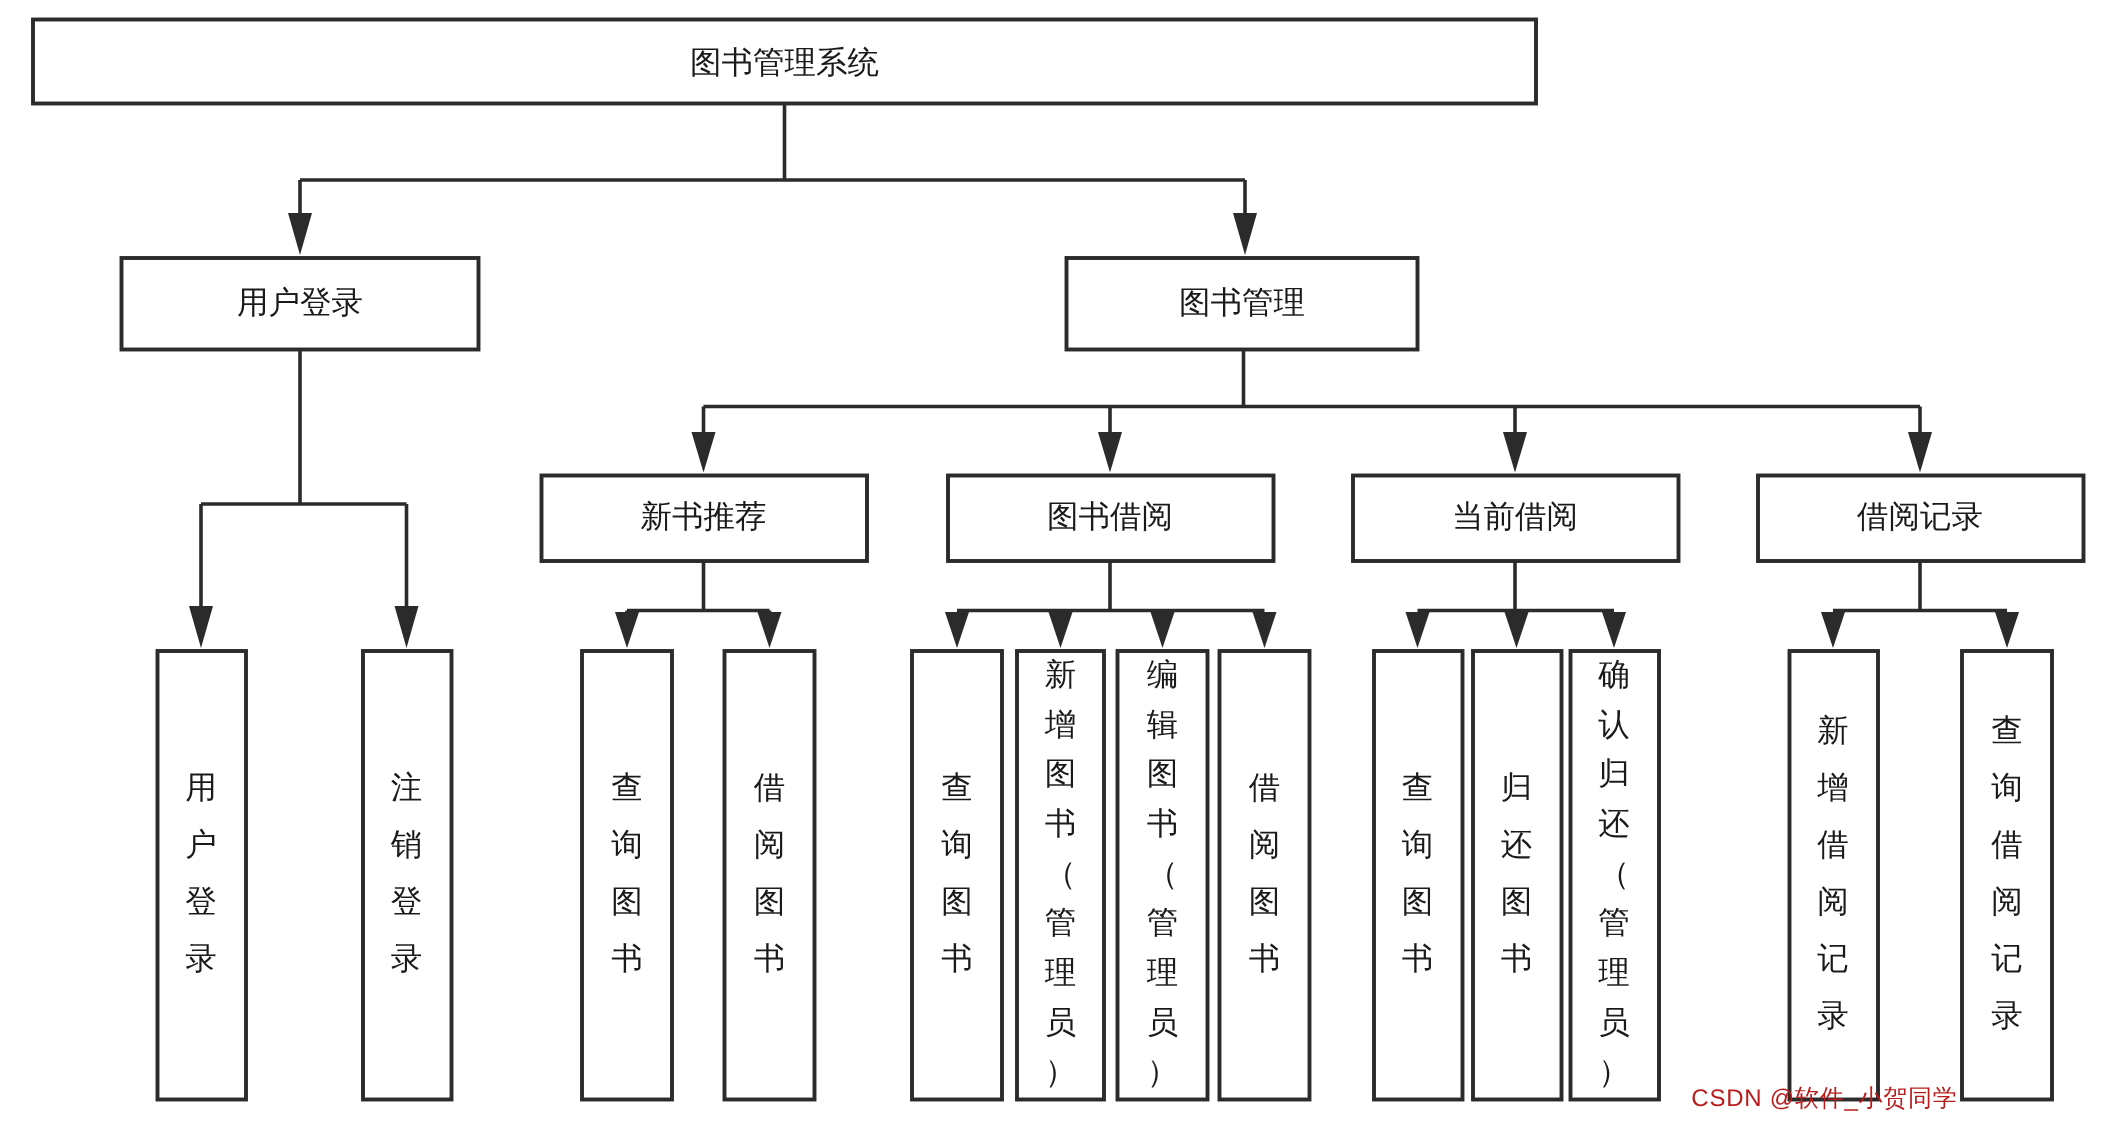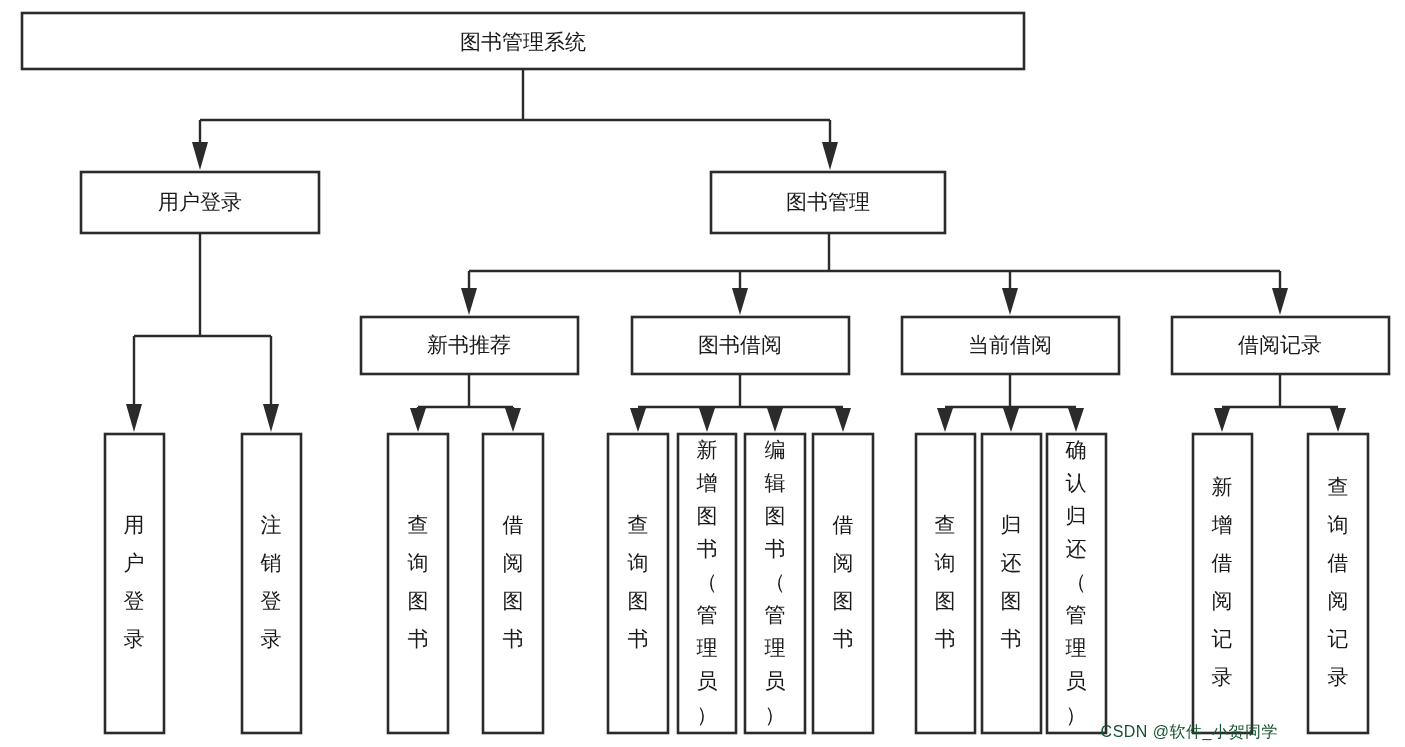--- a/index.html
+++ b/index.html
@@ -11,20 +11,21 @@
     width: 1405px;
     height: 747px;
     font-family: "Liberation Sans", "DejaVu Sans", sans-serif;
     overflow: hidden;
     position: relative;
   }
   #diagram-root {
     position: relative;
     width: 1286px;
     height: 747px;
+    padding-left: 27px;
   }
   svg.diagram-svg {
     position: absolute;
     top: 0;
     left: 0;
     width: 1405px;
     height: 747px;
   }
   .node-box {
     fill: #ffffff;
@@ -53,21 +54,21 @@
     fill: #1a1a1a;
     font-size: 21px;
     text-anchor: middle;
   }
   .watermark {
     position: absolute;
     right: 8px;
     bottom: 4px;
     font-family: "Liberation Sans", "DejaVu Sans", sans-serif;
     font-size: 16px;
-    color: #14532d;
+    color: #b91c1c;
     letter-spacing: 0.5px;
     white-space: nowrap;
     user-select: none;
   }
 </style>
 </head>
 <body>
 
 <div id="diagram-root">
   <svg class="diagram-svg" viewBox="0 0 1405 747" xmlns="http://www.w3.org/2000/svg">

